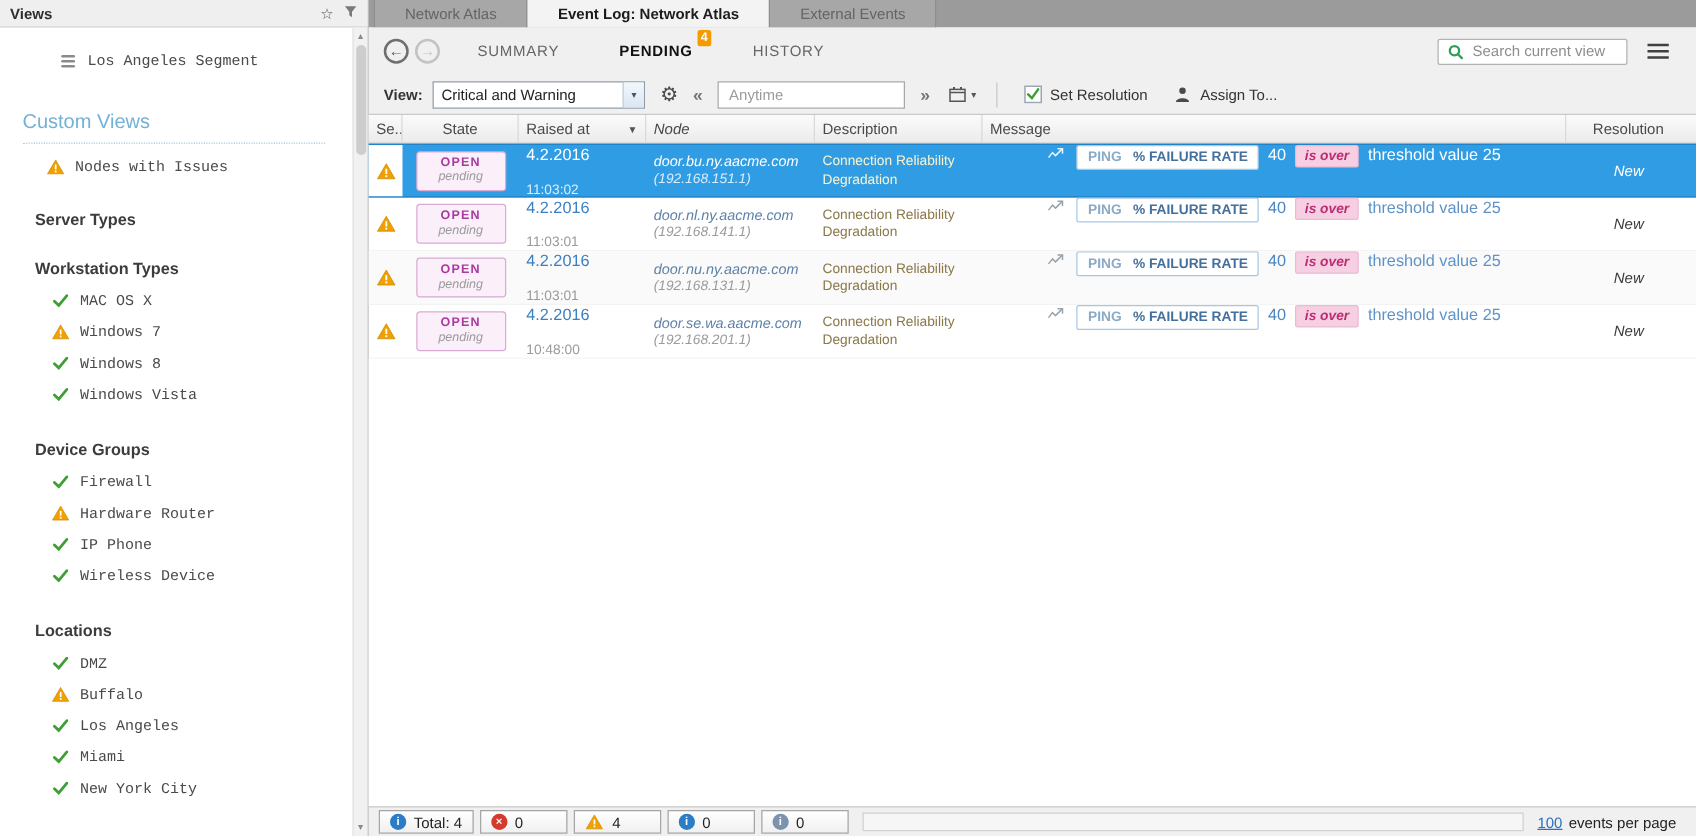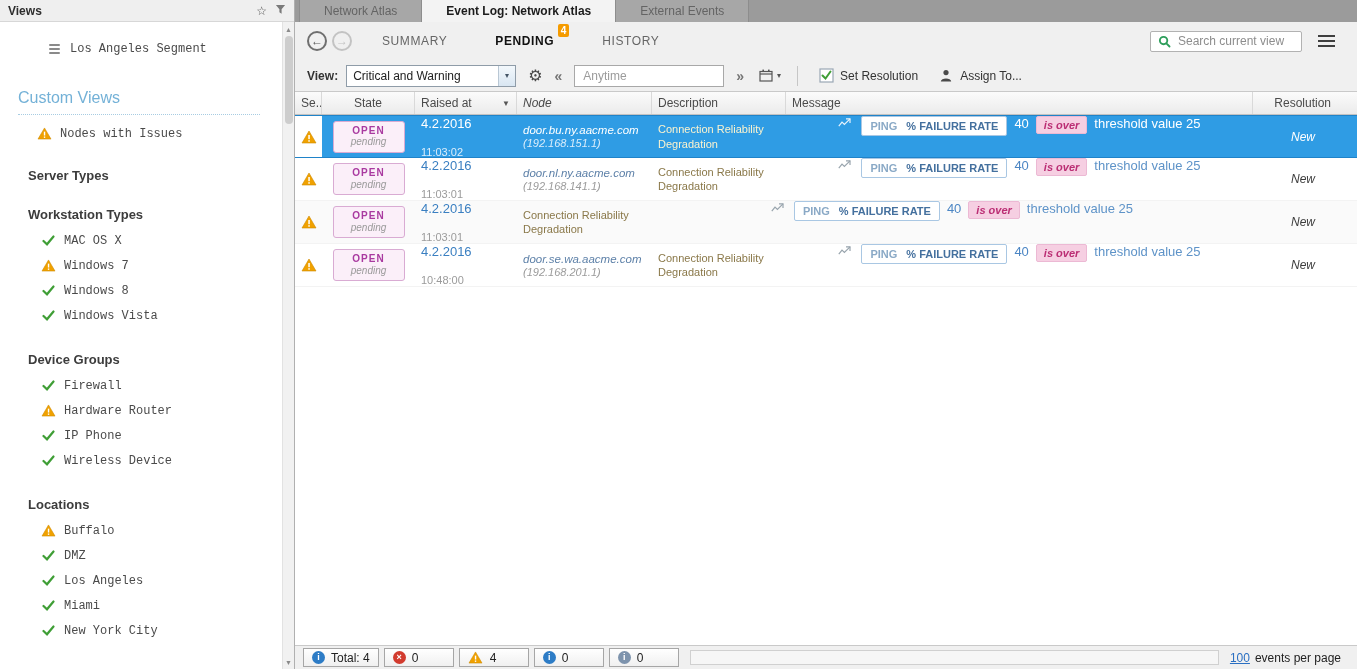--- a/index.html
+++ b/index.html
@@ -245,35 +245,35 @@
               <svg width="13" height="11" viewBox="0 0 13 11">
                 <path d="M1.5 6 L5 9.3 L11.5 1.5" stroke="#3f9e36" stroke-width="2.2" fill="none" stroke-linecap="round"></path>
               </svg>
             </span>
           <span>Wireless Device</span>
         </div>
 
         <h3 class="section-h">Locations</h3>
         <div class="tree-item">
           <span class="ic">
+              <svg width="13" height="11" viewBox="0 0 13 11">
+                <path d="M1.5 6 L5 9.3 L11.5 1.5" stroke="#3f9e36" stroke-width="2.2" fill="none" stroke-linecap="round"></path>
+              </svg>
+            </span>
+          <span>DMZ</span>
+        </div>
+        <div class="tree-item">
+          <span class="ic">
               <svg width="15" height="13" viewBox="0 0 16 14">
                 <path d="M8 1 L15 13 H1 Z" fill="#f0a100" stroke="#cf8a00" stroke-width="0.6"></path>
                 <rect x="7.3" y="5" width="1.5" height="4.2" fill="#fff"></rect>
                 <rect x="7.3" y="10.2" width="1.5" height="1.5" fill="#fff"></rect>
               </svg>
             </span>
           <span>Buffalo</span>
-        </div>
-        <div class="tree-item">
-          <span class="ic">
-              <svg width="13" height="11" viewBox="0 0 13 11">
-                <path d="M1.5 6 L5 9.3 L11.5 1.5" stroke="#3f9e36" stroke-width="2.2" fill="none" stroke-linecap="round"></path>
-              </svg>
-            </span>
-          <span>DMZ</span>
         </div>
         <div class="tree-item">
           <span class="ic">
               <svg width="13" height="11" viewBox="0 0 13 11">
                 <path d="M1.5 6 L5 9.3 L11.5 1.5" stroke="#3f9e36" stroke-width="2.2" fill="none" stroke-linecap="round"></path>
               </svg>
             </span>
           <span>Los Angeles</span>
         </div>
         <div class="tree-item">
@@ -513,20 +513,24 @@
         <div class="cell c-state">
           <div class="state-badge">
             <div class="state-open">OPEN</div>
             <div class="state-pending">pending</div>
           </div>
         </div>
         <div class="cell c-raised">
           <span class="raised-date">4.2.2016</span>
           <span class="raised-time">11:03:01</span>
         </div>
+        <div class="cell c-node">
+          <span class="node-name">door.nu.ny.aacme.com</span>
+          <span class="node-ip">(192.168.131.1)</span>
+        </div>
         <div class="cell c-desc">
           <span class="desc">Connection Reliability Degradation</span>
         </div>
         <div class="cell c-msg">
           <span class="ic spark">
               <svg width="20" height="13" viewBox="0 0 20 13">
                 <polyline points="1,11 5,6 8,9 15,2" stroke="currentColor" stroke-width="1.5" fill="none"></polyline>
                 <path d="M10 2 H15 V7" stroke="currentColor" stroke-width="1.5" fill="none"></path>
               </svg>
             </span>

